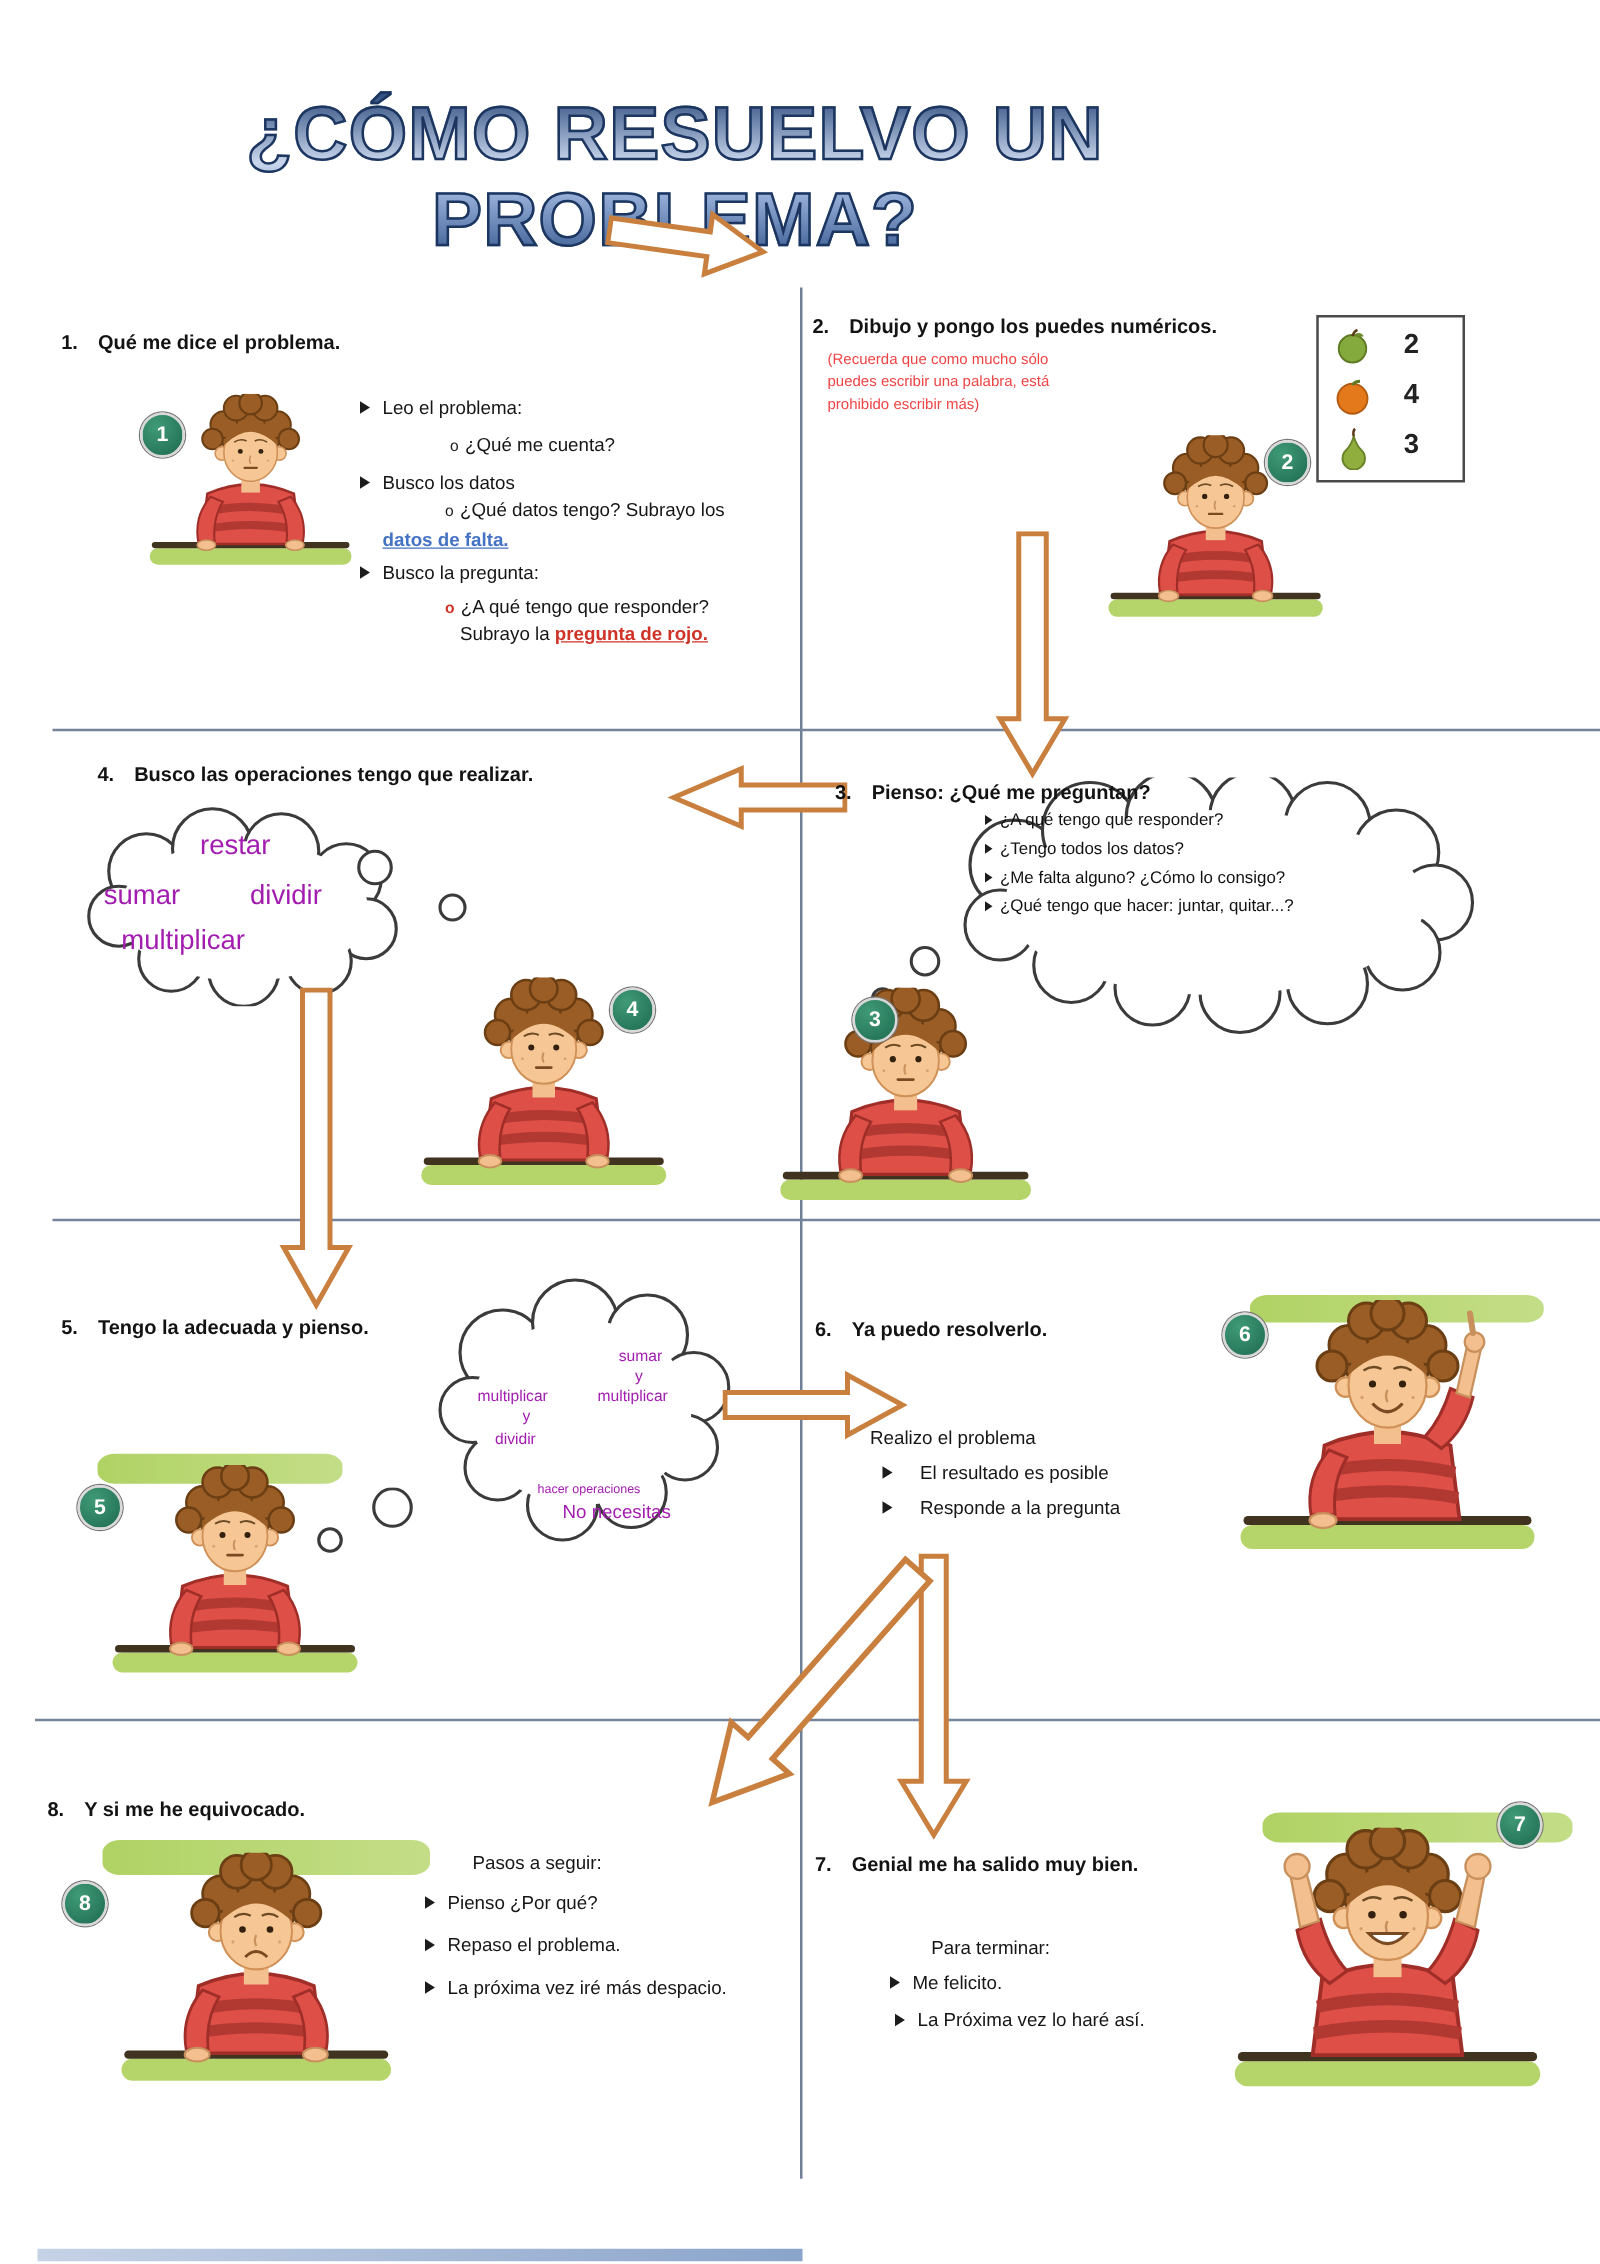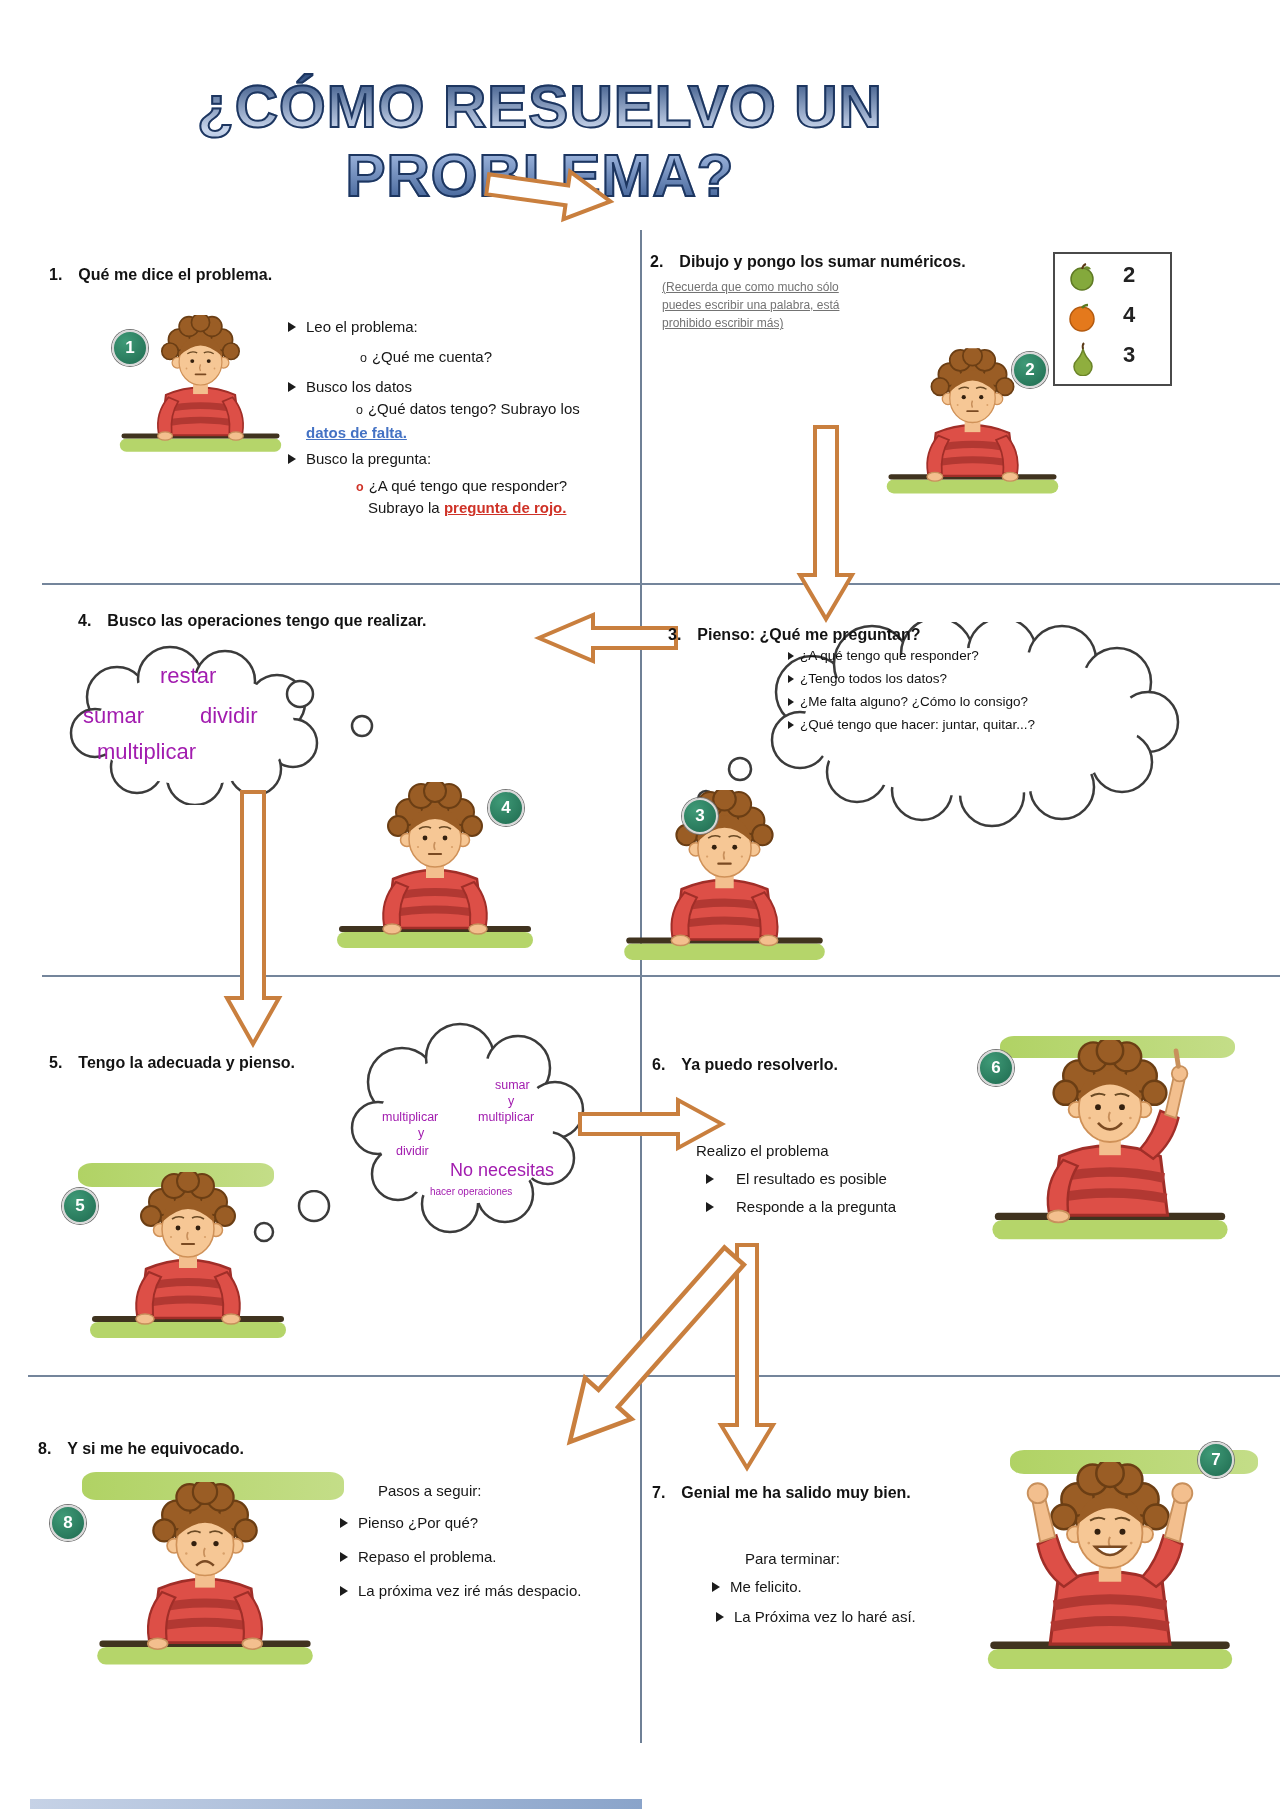--- a/index.html
+++ b/index.html
@@ -20,21 +20,21 @@
   .h .hn{margin-right:16px;}
   
   .li{position:absolute;font-size:15px;color:#161616;white-space:nowrap;}
   .tri{display:inline-block;width:0;height:0;border-left:8px solid #1c1c1c;border-top:5px solid transparent;
        border-bottom:5px solid transparent;margin-right:10px;}
   .tri.sm{border-left-width:6px;border-top-width:4px;border-bottom-width:4px;margin-right:6px;}
   .ob::before{content:"o";font-size:12.5px;margin-right:5px;color:#1c1c1c;}
   .ob.red::before{color:#cf3227;font-weight:bold;}
   .blue-link{color:#4472c4;text-decoration:underline;font-weight:bold;}
   .red-link{color:#cf3227;text-decoration:underline;font-weight:bold;}
-  .note{position:absolute;font-size:12px;color:#737373;white-space:nowrap;text-decoration:underline;}
+  .note{position:absolute;font-size:12px;color:#ef4444;white-space:nowrap;}
   
   .badge{position:absolute;width:32px;height:32px;border-radius:50%;
          background:radial-gradient(circle at 35% 30%,#3f9a77,#1f6b50);
          border:2px solid #d9d9d9;box-shadow:0 0 0 1px #777;
          color:#fff;font-weight:bold;font-size:17px;display:flex;align-items:center;justify-content:center;}
   
   .swash{position:absolute;background:linear-gradient(90deg,rgba(172,208,92,.95),rgba(181,213,106,.8));
          border-radius:14px/10px;}
   .cloud-word{position:absolute;color:#a21caf;white-space:nowrap;}
   .cloud-li{position:absolute;font-size:13.5px;color:#111;white-space:nowrap;}
@@ -185,21 +185,21 @@
       <circle cx="64" cy="16" r="15"></circle>
         <circle cx="14" cy="42" r="9"></circle>
     </g>
   </svg>
   <div class="cloud-word" style="left:495px;top:1078px;font-size:12.5px">sumar</div>
   <div class="cloud-word" style="left:508px;top:1094px;font-size:12.5px">y</div>
   <div class="cloud-word" style="left:478px;top:1110px;font-size:12.5px">multiplicar</div>
   <div class="cloud-word" style="left:382px;top:1110px;font-size:12.5px">multiplicar</div>
   <div class="cloud-word" style="left:418px;top:1126px;font-size:12.5px">y</div>
   <div class="cloud-word" style="left:396px;top:1144px;font-size:12.5px">dividir</div>
-  <div class="cloud-word" style="left:450px;top:1160px;font-size:18px">No necesitas</div>
+  <div class="cloud-word" style="left:450px;top:1201px;font-size:15px">No necesitas</div>
   <div class="cloud-word" style="left:430px;top:1186px;font-size:10px">hacer operaciones</div>
 
   <svg class="abs" style="left:485px;top:163px;width:130px;height:60px;transform:rotate(8deg)" viewBox="0 0 130 60">
     <polygon points="2,20 82,20 82,6 126,30 82,54 82,40 2,40" fill="#fff" stroke="#c97f3e" stroke-width="4"></polygon>
   </svg>
   <svg class="abs" style="left:795px;top:425px;width:62px;height:198px" viewBox="0 0 62 198">
     <polygon points="20,2 20,150 5,150 31,194 57,150 42,150 42,2" fill="#fff" stroke="#c97f3e" stroke-width="4"></polygon>
   </svg>
   <svg class="abs" style="left:533px;top:612px;width:145px;height:52px" viewBox="0 0 145 52">
     <polygon points="143,16 60,16 60,3 6,26 60,49 60,36 143,36" fill="#fff" stroke="#c97f3e" stroke-width="4"></polygon>
@@ -232,21 +232,21 @@
   <div class="li ob" style="left:360px;top:348px"><span>¿Qué me cuenta?</span></div>
   <div class="li" style="left:288px;top:378px"><span class="tri"></span><span>Busco los datos</span></div>
   <div class="li ob" style="left:356px;top:400px"><span>¿Qué datos tengo? Subrayo los</span></div>
   <div class="li" style="left:306px;top:424px"><span class="blue-link">datos de falta.</span></div>
   <div class="li" style="left:288px;top:450px"><span class="tri"></span><span>Busco la pregunta:</span></div>
   <div class="li ob red" style="left:356px;top:477px"><span>¿A qué tengo que responder?</span></div>
   <div class="li" style="left:368px;top:499px"><span>Subrayo la </span><span class="red-link">pregunta de rojo.</span></div>
 
   <div class="h" style="left:650px;top:253px">
     <span class="hn">2.</span>
-    <span>Dibujo y pongo los sumar numéricos.</span>
+    <span>Dibujo y pongo los puedes numéricos.</span>
   </div>
   <div class="note" style="left:662px;top:280px">(Recuerda que como mucho sólo</div>
   <div class="note" style="left:662px;top:298px">puedes escribir una palabra, está</div>
   <div class="note" style="left:662px;top:316px">prohibido escribir más)</div>
 
   <div class="fruitbox">
     <svg class="abs" style="left:12px;top:8px;width:30px;height:30px" viewBox="0 0 30 30">
       <circle cx="15" cy="17" r="11" fill="#84a93c" stroke="#5f7a24" stroke-width="1.5"></circle>
       <path d="M15 7 q1 -4 4 -5" stroke="#5b3a16" stroke-width="2" fill="none"></path>
       <path d="M17 5 q5 -2 7 2 q-5 2 -7 -2" fill="#6d8c2c"></path>

